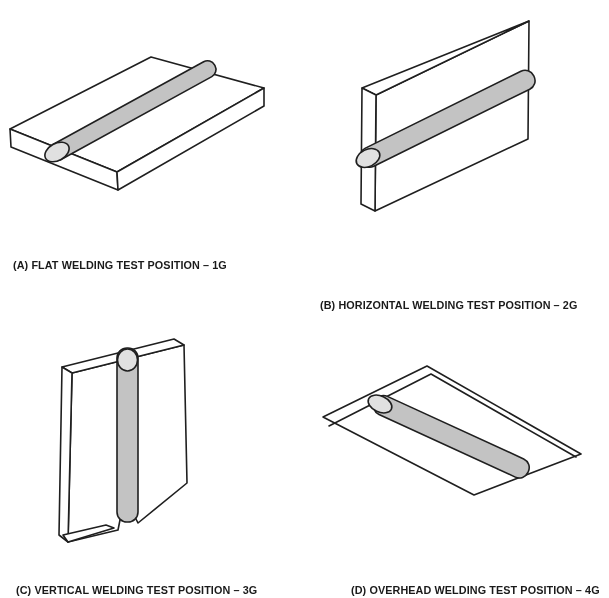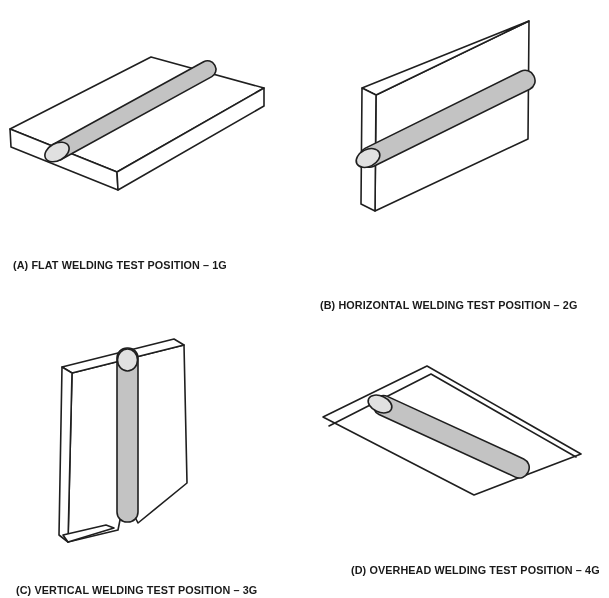--- a/index.html
+++ b/index.html
@@ -18,21 +18,21 @@
   svg .bead{fill:var(--bead);}
   svg .cap{fill:var(--bead_cap);}
   svg .nofill{fill:none;}
   .caption{
     position:absolute;font-weight:bold;font-size:10.8px;letter-spacing:0.1px;
     color:var(--text);white-space:nowrap;
   }
   #cap-a{left:13px;top:259px;}
   #cap-b{left:320px;top:255px;margin-top:44px;}
   #cap-c{left:16px;top:568px;margin-top:16px;}
-  #cap-d{left:335px;top:564px;padding-left:16px;}
+  #cap-d{left:335px;top:584px;padding-left:16px;}
 </style>
 </head>
 <body>
 
 <div class="stage">
 
   <svg class="panel" style="left:0;top:0" width="304" height="299" viewBox="0 0 304 299">
     <polygon class="ln plate" points="10,129 151,57 264,88 117,172"></polygon>
     <polygon class="ln plate" points="10,129 117,172 118,190 11,147"></polygon>
     <polygon class="ln plate" points="117,172 264,88 264,106 118,190"></polygon>

